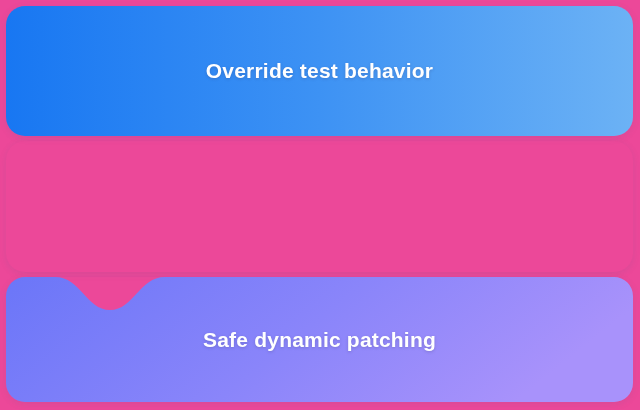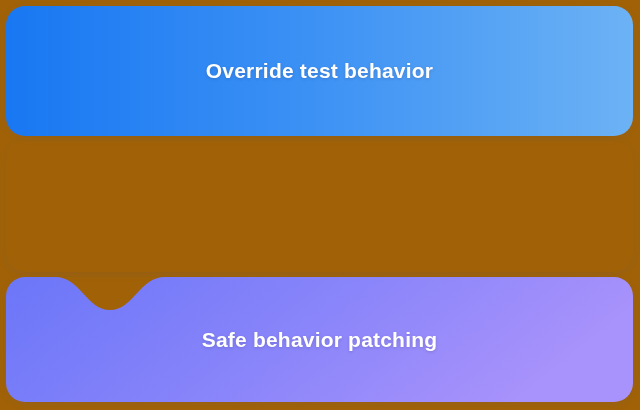--- a/index.html
+++ b/index.html
@@ -59,21 +59,21 @@
     left: 6px;
     width: 627px;
     border-radius: 19px;
     box-shadow: 0 2px 7px rgba(80, 95, 140, 0.13);
     z-index: 0;
   }
 </style>
 </head>
 <body>
 
-<div id="stage" style="background: #a16207;">
+<div id="stage" style="background: #ec4899;">
 
   <div class="panel-shadow" style="top:6px;height:130px;"></div>
   <div class="panel" id="panel-override">
     <svg viewBox="0 0 627 130" preserveAspectRatio="none">
       <defs>
         <linearGradient id="grad-override" x1="0" y1="0" x2="1" y2="0">
           <stop offset="0" stop-color="#1877f2"></stop>
           <stop offset="0.5" stop-color="#3d92f4"></stop>
           <stop offset="1" stop-color="#6cb2f5"></stop>
         </linearGradient>
@@ -106,16 +106,16 @@
                    L 19,125
                    A 19,19 0 0 1 0,106
                    L 0,19
                    A 19,19 0 0 1 19,0 Z"></path>
         </clipPath>
       </defs>
       <g clip-path="url(#clip-patching)">
         <rect x="0" y="0" width="627" height="125" fill="url(#grad-patching)"></rect>
       </g>
     </svg>
-    <span class="panel-label">Safe behavior patching</span>
+    <span class="panel-label">Safe dynamic patching</span>
   </div>
 
 </div>
 
 </body></html>

